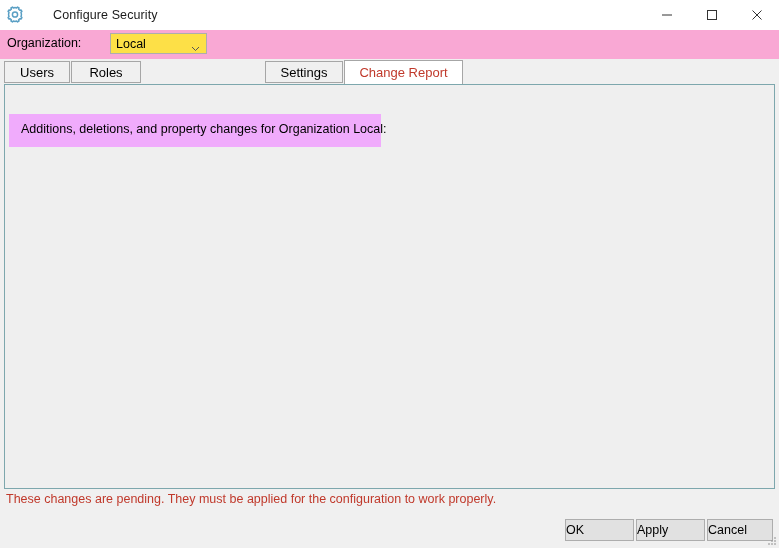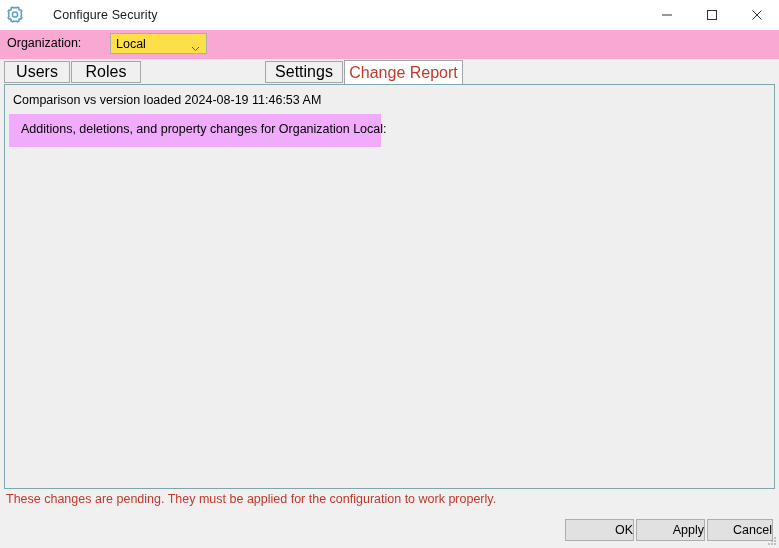--- a/index.html
+++ b/index.html
@@ -120,21 +120,21 @@
   .tab {
     position: absolute;
     top: 1px;
     height: 22px;
     background: #f0f0f0;
     border: 1px solid #a6a6a6;
     box-sizing: border-box;
     display: flex;
     align-items: center;
     justify-content: center;
-    font-size: 16px;
+    font-size: 13px;
     color: #000;
     white-space: nowrap;
   }
   .tab.selected {
     top: 0px;
     height: 24px;
     background: #ffffff;
     border: 1px solid #a6a6a6;
     border-bottom: none;
     color: #c0392b;
@@ -201,21 +201,21 @@
   }
   .dlg-btn {
     position: absolute;
     top: 8px;
     height: 22px;
     background: #e1e1e1;
     border: 1px solid #adadad;
     box-sizing: border-box;
     display: flex;
     align-items: center;
-    justify-content: flex-end;
+    justify-content: flex-start;
     font-size: 12.5px;
     color: #000;
     white-space: nowrap;
   }
   .resize-grip {
     position: absolute;
     right: 2px; bottom: 2px;
     width: 13px; height: 13px;
     opacity: 0.55;
   }
@@ -276,21 +276,20 @@
     </div>
     <div class="tab" style="left:265px;width:78px;">
       <span>Settings</span>
     </div>
     <div class="tab selected" style="left:344px;width:119px;">
       <span>Change Report</span>
     </div>
   </div>
 
   <div class="content-panel">
-    <div class="comparison-line">Comparison vs version loaded 2024-08-19 11:46:53 AM</div>
     <div class="highlight-block">
       <div class="highlight-line">Additions, deletions, and property changes for Organization Local:</div>
     </div>
   </div>
 
   <div class="status-strip">
     <span class="status-text">These changes are pending. They must be applied for the configuration to work properly.</span>
   </div>
 
   <div class="buttonbar">

